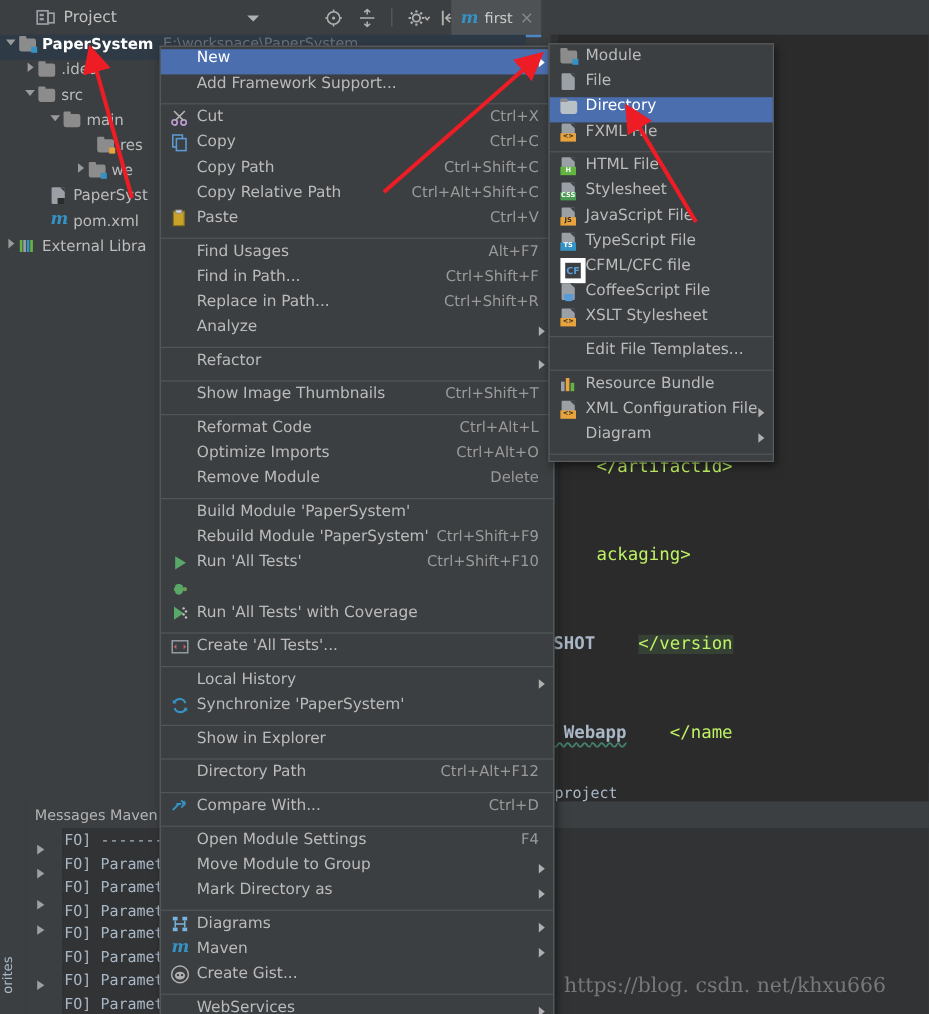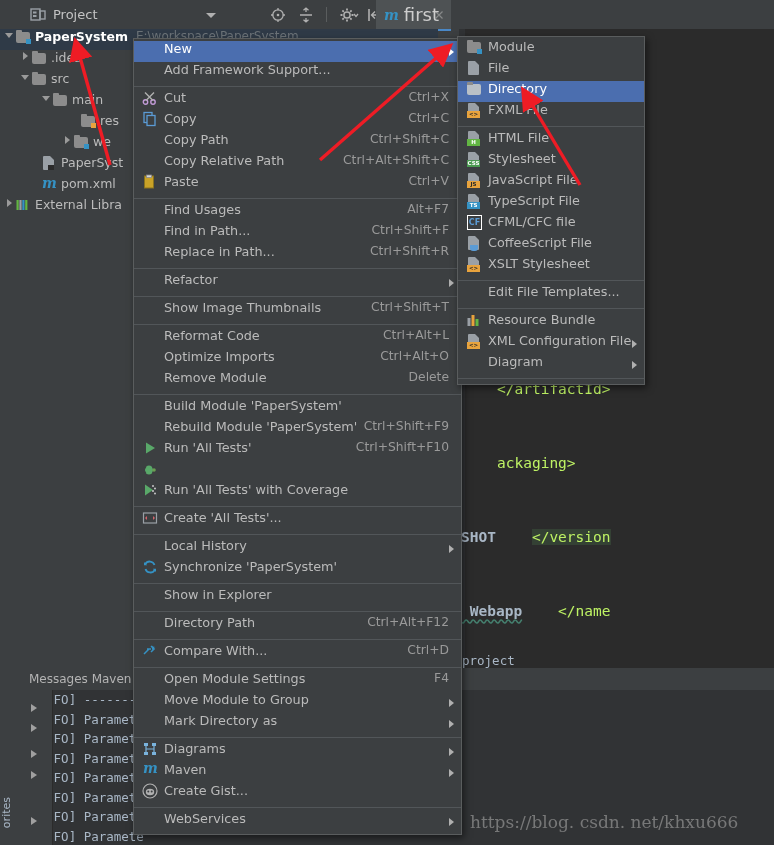--- a/index.html
+++ b/index.html
@@ -31,21 +31,21 @@
   .ph-title{color:#c3c3c3;font-size:13px;}
   .ph-caret{position:absolute;left:185px;top:13px;width:0;height:0;border-left:5px solid transparent;border-right:5px solid transparent;border-top:5px solid #b0b0b0;}
   .topbar{position:absolute;left:0;top:0;width:774px;height:29px;background:#3c3f41;}
   .tb-right{position:absolute;left:270px;top:0;height:29px;display:flex;align-items:center;gap:12px;}
   .tb-btn{width:16px;height:16px;position:relative;cursor:default;}
   .tb-sep{width:1px;height:15px;background:#5a5d5e;}
 
   
   .edtab{position:absolute;left:376px;top:0;width:75px;height:29px;background:#4e5254;border-bottom:2px solid #4a88c7;display:flex;align-items:center;}
   .edtab .m{color:#3592c4;font-style:italic;font-weight:bold;font-size:14px;margin-left:8px;margin-right:5px;font-family:"DejaVu Serif","Liberation Serif",serif;}
-  .edtab .lbl{color:#cdcdcd;font-size:18px;}
+  .edtab .lbl{color:#cdcdcd;font-size:12px;}
   .edtab .x{position:absolute;right:7px;top:9px;width:10px;height:10px;opacity:.55;}
 
   
   .tree{position:absolute;left:0;top:29px;width:438px;height:639px;background:#3c3f41;font-size:12.5px;}
   .trow{position:relative;height:21px;display:flex;white-space:nowrap;}
   .trow.sel{background:#2f3a47;}
   .tarrow{width:11px;height:11px;position:relative;flex:0 0 auto;}
   .tarrow.r::after{content:"";position:absolute;left:3px;top:2px;border-left:5px solid #9a9a9a;border-top:4px solid transparent;border-bottom:4px solid transparent;}
   .tarrow.d::after{content:"";position:absolute;left:1px;top:4px;border-top:5px solid #9a9a9a;border-left:4px solid transparent;border-right:4px solid transparent;}
   .ticon{width:16px;height:16px;margin-right:4px;position:relative;flex:0 0 auto;}
@@ -411,20 +411,25 @@
       <span class="mlabel">Find in Path...</span>
       <span class="mkey">Ctrl+Shift+F</span>
     </div>
 
     <div class="mi">
       <span class="micon"></span>
       <span class="mlabel">Replace in Path...</span>
       <span class="mkey">Ctrl+Shift+R</span>
     </div>
 
+    <div class="mi">
+      <span class="micon"></span>
+      <span class="mlabel">Analyze</span>
+      <span class="marrow"></span>
+    </div>
 
     <div class="msep"></div>
 
     <div class="mi">
       <span class="micon"></span>
       <span class="mlabel">Refactor</span>
       <span class="marrow"></span>
     </div>
 
     <div class="msep"></div>
@@ -691,21 +696,21 @@
     <div class="mi">
       <span class="micon">
           <span class="fileic"></span>
           <span class="tagbox ts">TS</span>
         </span>
       <span class="mlabel">TypeScript File</span>
     </div>
 
     <div class="mi">
       <span class="micon">
-          <span style="position:absolute;left:1px;top:1px;width:13px;height:13px;border:1px solid #ffffff;color:#5b9bd5;font-size:8px;font-weight:bold;text-align:center;line-height:13px;">CF</span>
+          <span style="position:absolute;left:1px;top:1px;width:13px;height:13px;border:4px solid #ffffff;color:#5b9bd5;font-size:8px;font-weight:bold;text-align:center;line-height:13px;">CF</span>
         </span>
       <span class="mlabel">CFML/CFC file</span>
     </div>
 
     <div class="mi">
       <span class="micon">
           <span class="fileic"></span>
           <span style="position:absolute;left:4px;bottom:0;width:8px;height:6px;background:#5b9bd5;border-radius:0 0 3px 3px;"></span>
         </span>
       <span class="mlabel">CoffeeScript File</span>

